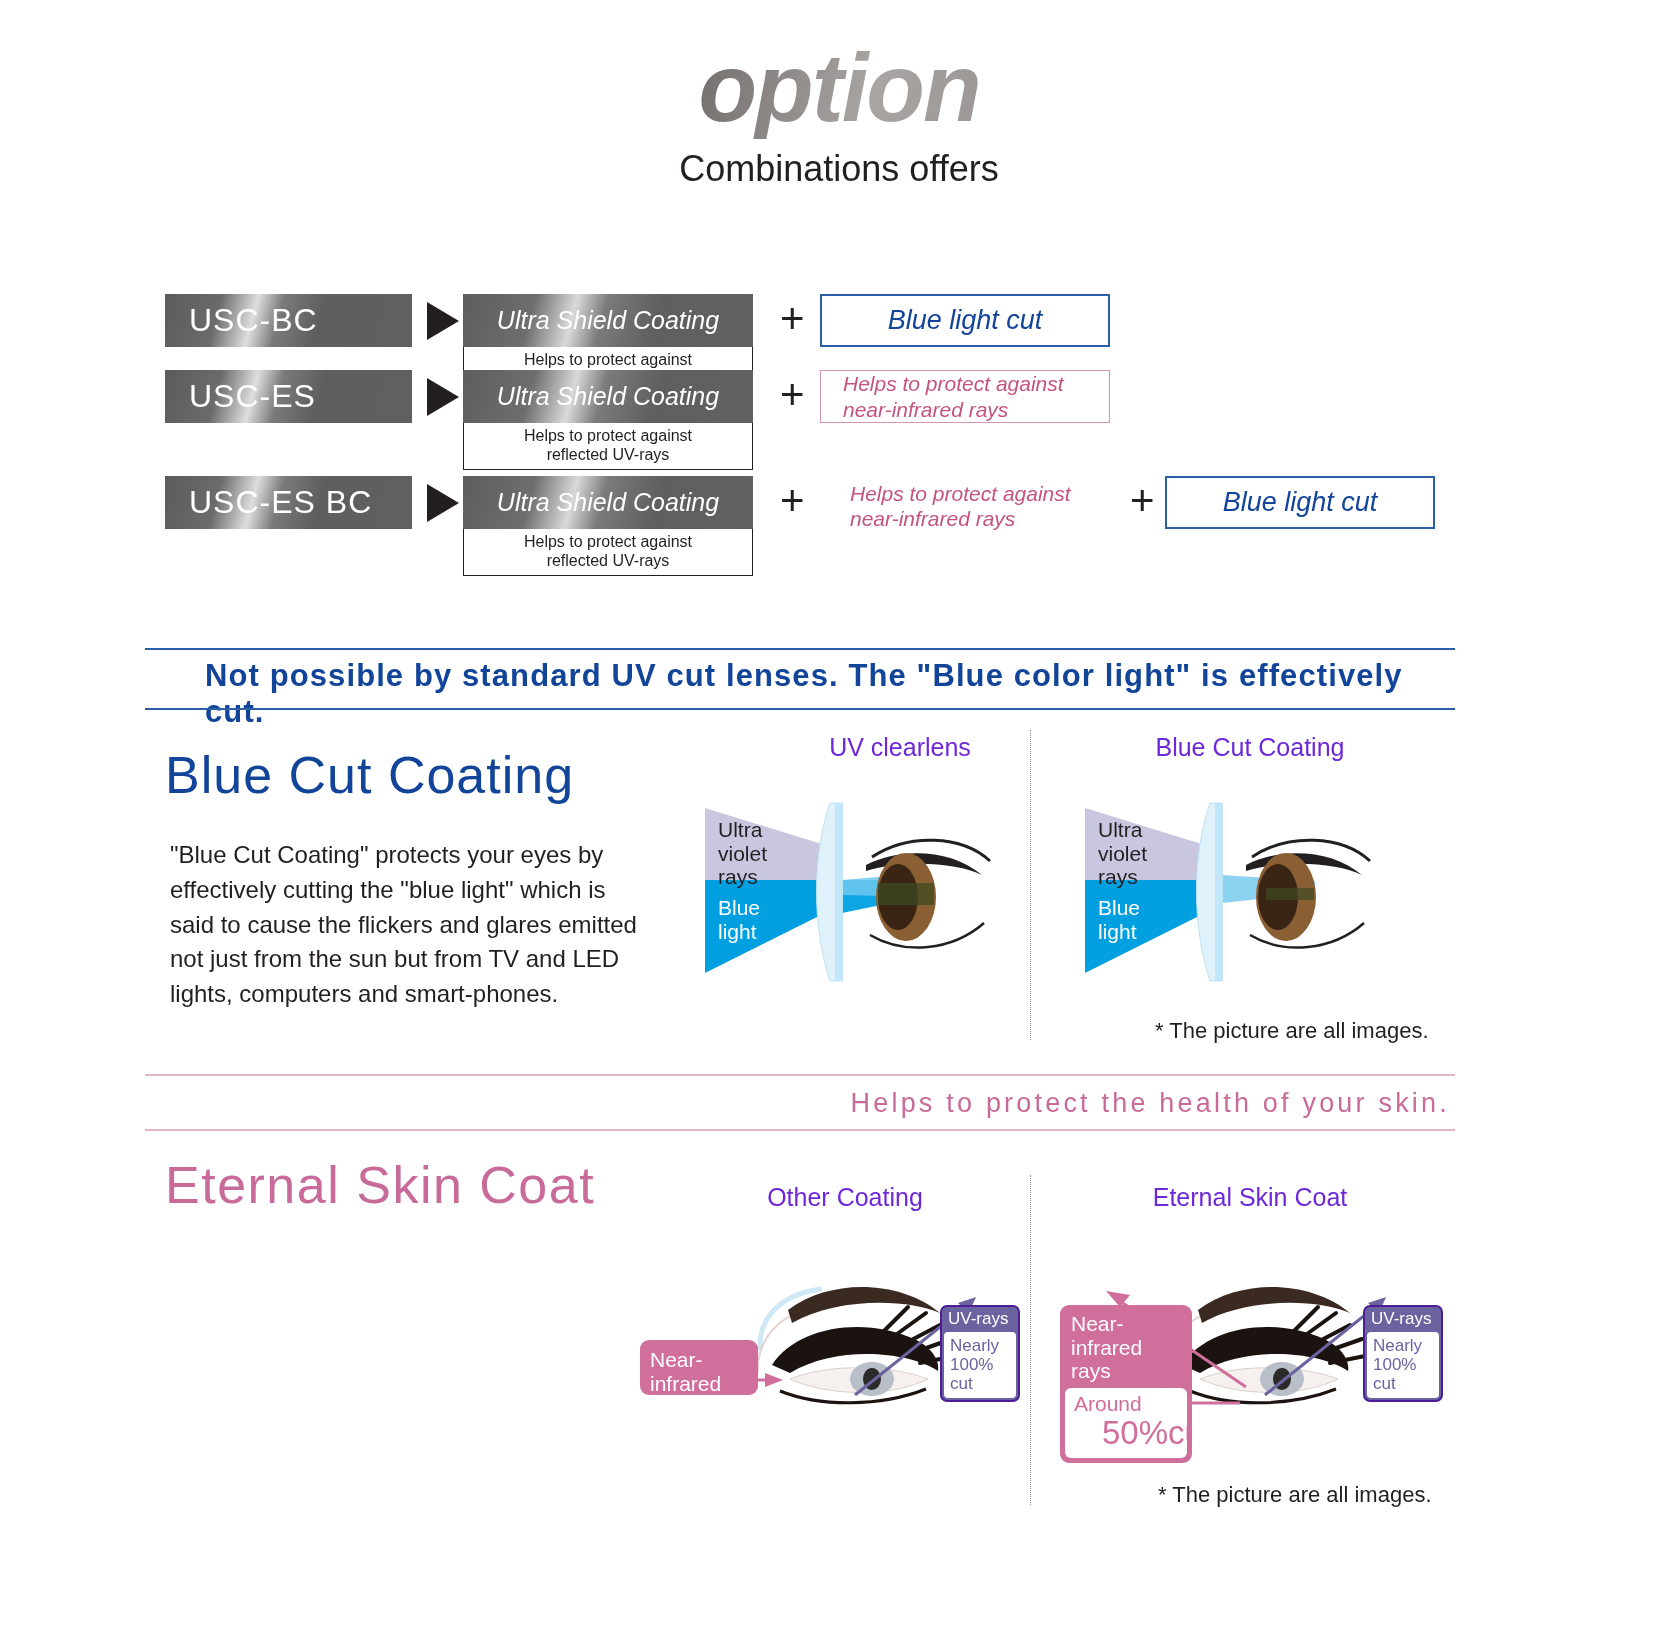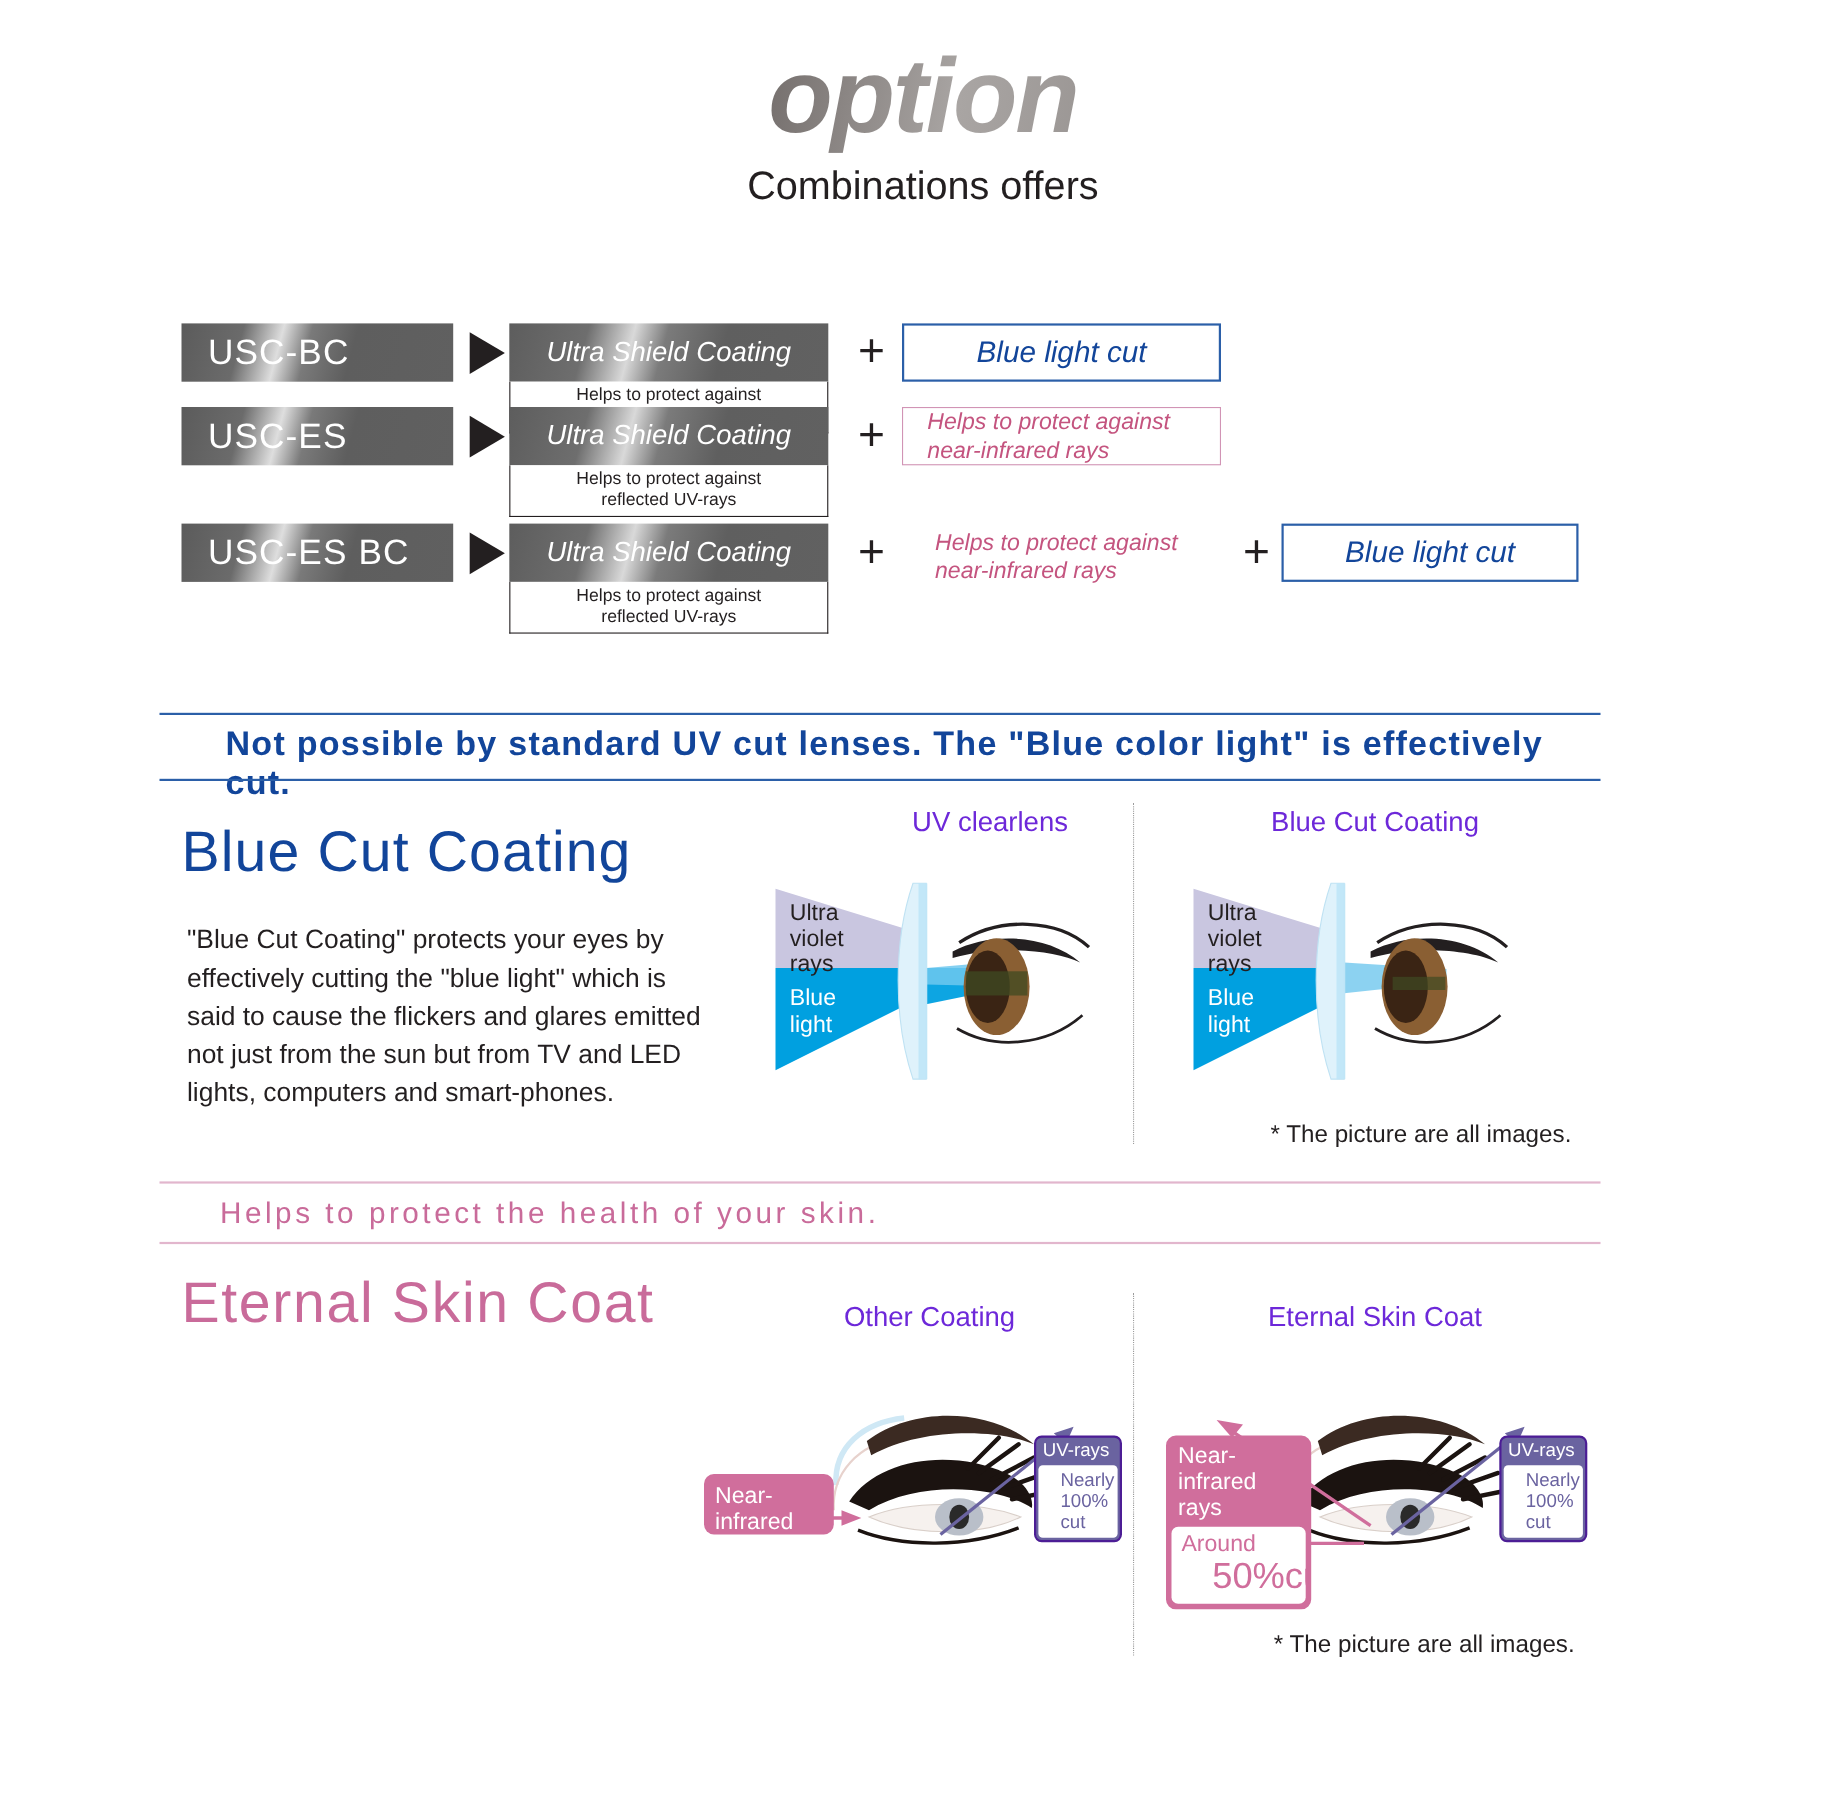--- a/index.html
+++ b/index.html
@@ -72,21 +72,21 @@
 
   
   .rule{position:absolute;height:0;border-top:2px solid #2b5fa8;}
   .rule-pink{position:absolute;height:0;border-top:2px solid #e2b6cd;}
   .banner-blue{
     position:absolute;left:205px;top:658px;width:1250px;
     color:#12459a;font-size:31px;letter-spacing:1.1px;font-weight:bold;
   }
   .banner-pink{
     position:absolute;left:200px;top:1088px;width:1250px;
-    color:#c96b9a;font-size:27px;letter-spacing:3.2px;
+    color:#c96b9a;font-size:27px;letter-spacing:3.2px;text-align:right;
   }
 
   
   .feat-title-blue{
     position:absolute;left:165px;top:745px;font-size:52px;color:#12459a;letter-spacing:1px;
   }
   .feat-title-pink{
     position:absolute;left:165px;top:1155px;font-size:52px;color:#c96b9a;letter-spacing:1.5px;
   }
   .feat-body{
@@ -112,21 +112,21 @@
   
   .callout-purple{
     position:absolute;box-sizing:border-box;width:80px;
     border-radius:7px;background:#6a63a0;border:2px solid #4c1d95;overflow:hidden;
   }
   .callout-purple .cp-head{
     color:#fff;font-size:17px;padding:3px 6px 4px 6px;line-height:1.05;
   }
   .callout-purple .cp-body{
     background:#fff;color:#6a63a0;font-size:17px;line-height:1.12;
-    padding:4px 6px 5px 20px;border-radius:4px;margin:0 2px 2px 2px;
+    padding:4px 6px 5px 6px;border-radius:4px;margin:0 2px 2px 2px;
   }
   .callout-pink{
     position:absolute;box-sizing:border-box;
     border-radius:9px;background:#d06e9c;border:2px solid #d06e9c;overflow:hidden;
   }
   .callout-pink .kp-head{
     color:#fff;font-size:21px;padding:5px 9px 5px 9px;line-height:1.12;
   }
   .callout-pink .kp-body{
     background:#fff;color:#d06e9c;line-height:1.1;

